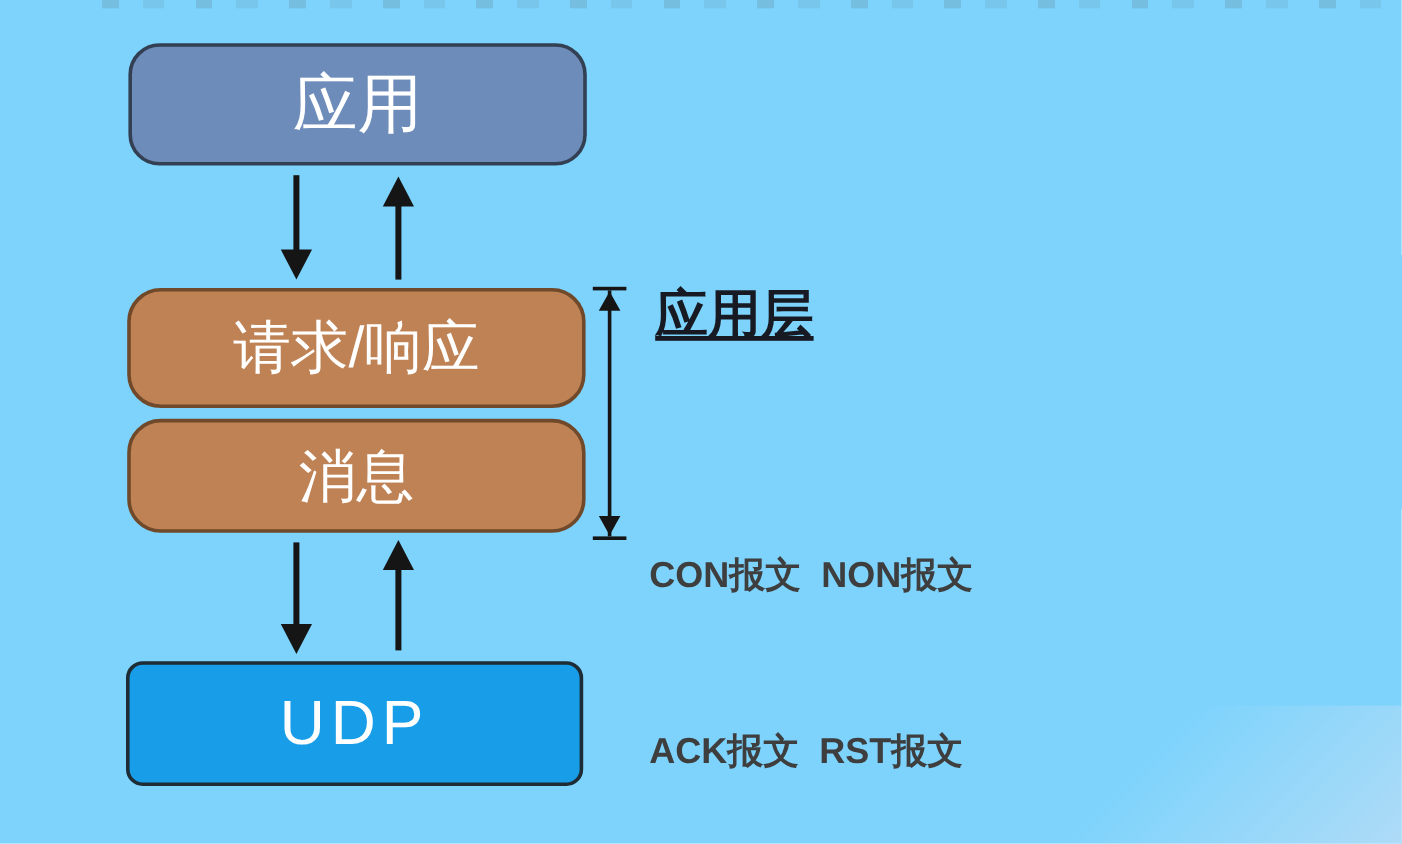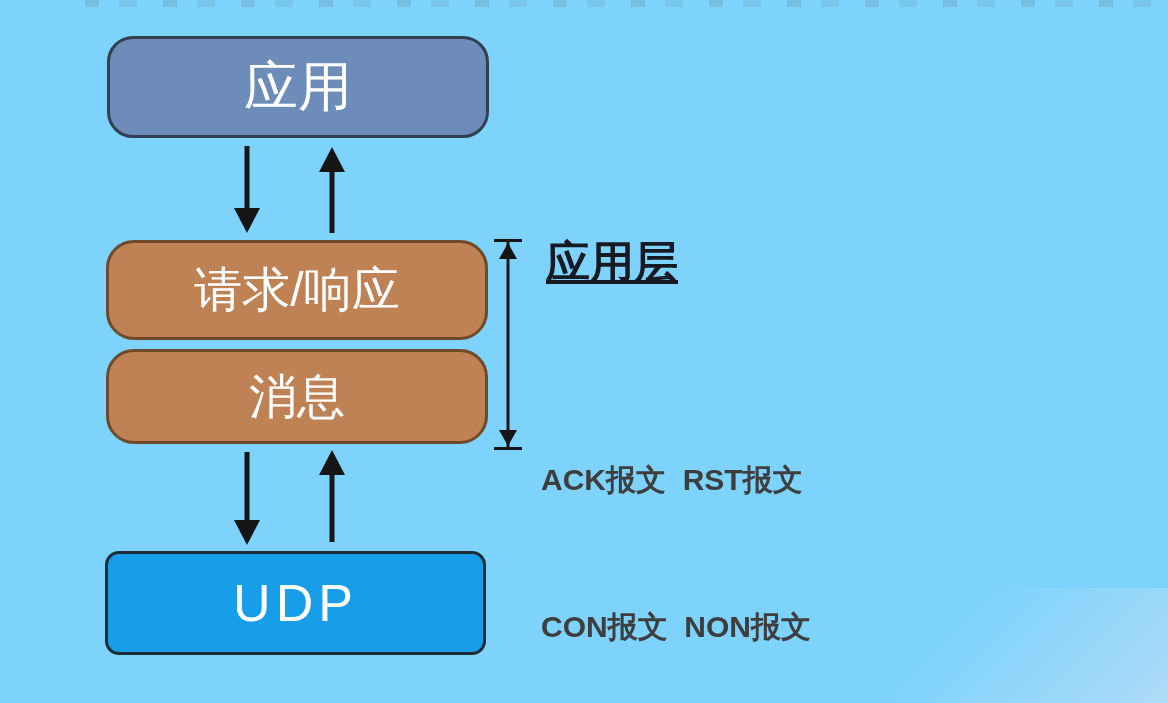--- a/index.html
+++ b/index.html
@@ -146,22 +146,22 @@
     <div class="cap top"></div>
     <div class="cap bottom"></div>
     <div class="line"></div>
     <div class="mhead up"></div>
     <div class="mhead down"></div>
   </div>
 
   <div class="layer-label lab-app">应用层</div>
 
   <div class="msg-types">
+    <div>CON报文  NON报文</div>
     <div>ACK报文  RST报文</div>
-    <div>CON报文  NON报文</div>
   </div>
 
   <div class="arrow dir-down arr-d2">
     <div class="shaft"></div>
     <div class="head"></div>
   </div>
   <div class="arrow dir-up arr-u2">
     <div class="shaft"></div>
     <div class="head"></div>
   </div>

